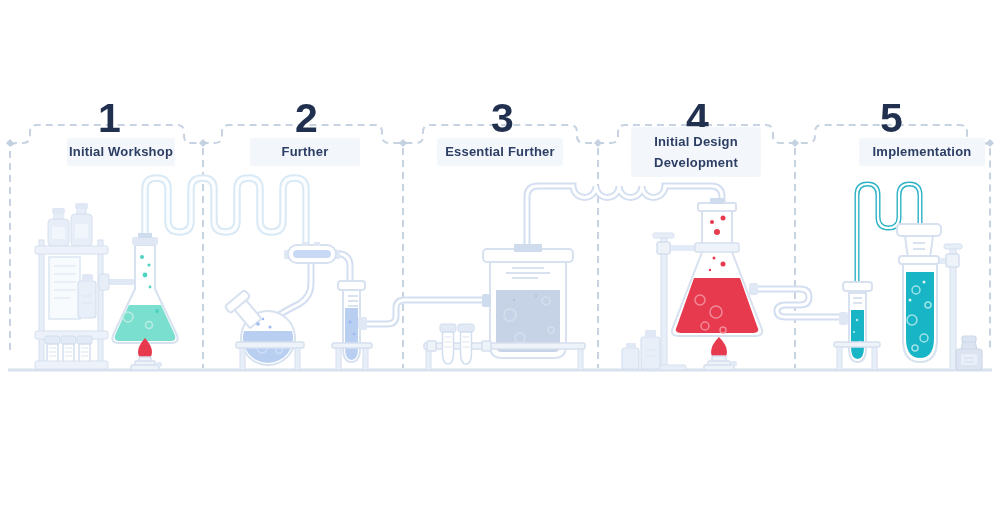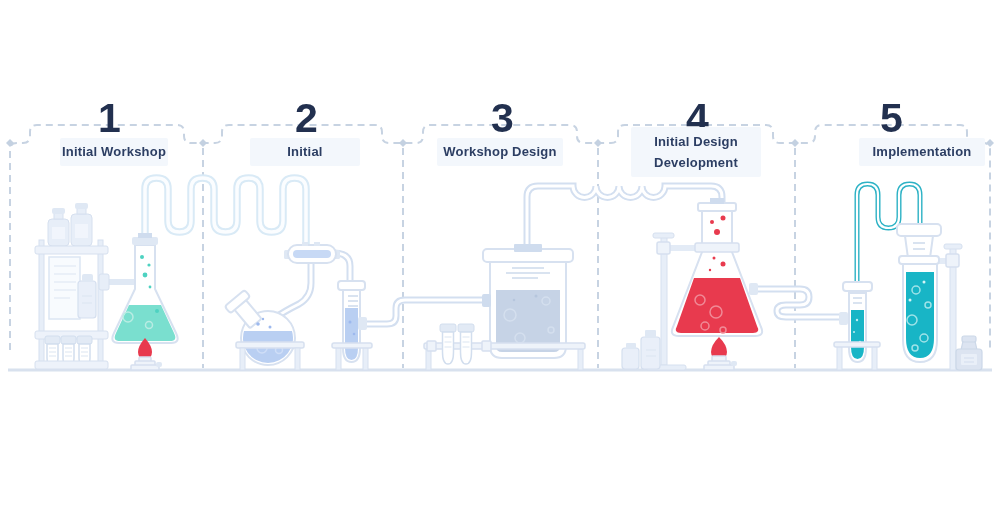--- a/index.html
+++ b/index.html
@@ -344,17 +344,17 @@
     </g>
   </g>
 </svg>
 
 <div class="stage-num" style="left:109px">1</div>
 <div class="stage-num" style="left:306px">2</div>
 <div class="stage-num" style="left:502px">3</div>
 <div class="stage-num" style="left:697px">4</div>
 <div class="stage-num" style="left:891px">5</div>
 
-<div class="stage-chip" style="left:114px;width:108px">Initial Workshop</div>
-<div class="stage-chip" style="left:305px;width:110px">Initial</div>
-<div class="stage-chip" style="left:500px;width:126px">Workshop Design</div>
+<div class="stage-chip" style="left:121px;width:108px">Initial Workshop</div>
+<div class="stage-chip" style="left:305px;width:110px">Further</div>
+<div class="stage-chip" style="left:500px;width:126px">Essential Further</div>
 <div class="stage-chip chip-tall" style="left:696px;width:130px">Initial Design Development</div>
 <div class="stage-chip" style="left:922px;width:126px">Implementation</div>
 
 </body></html>

